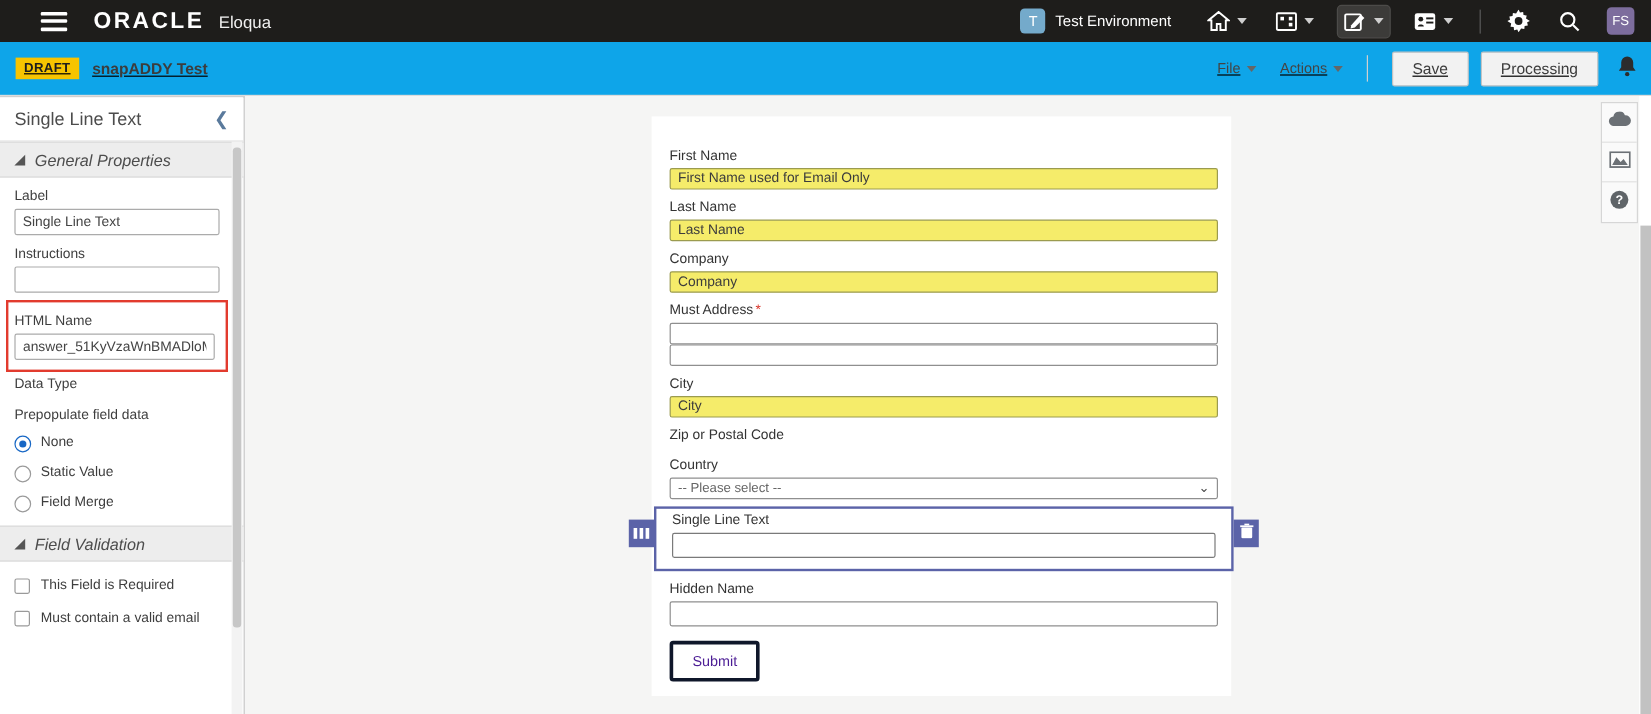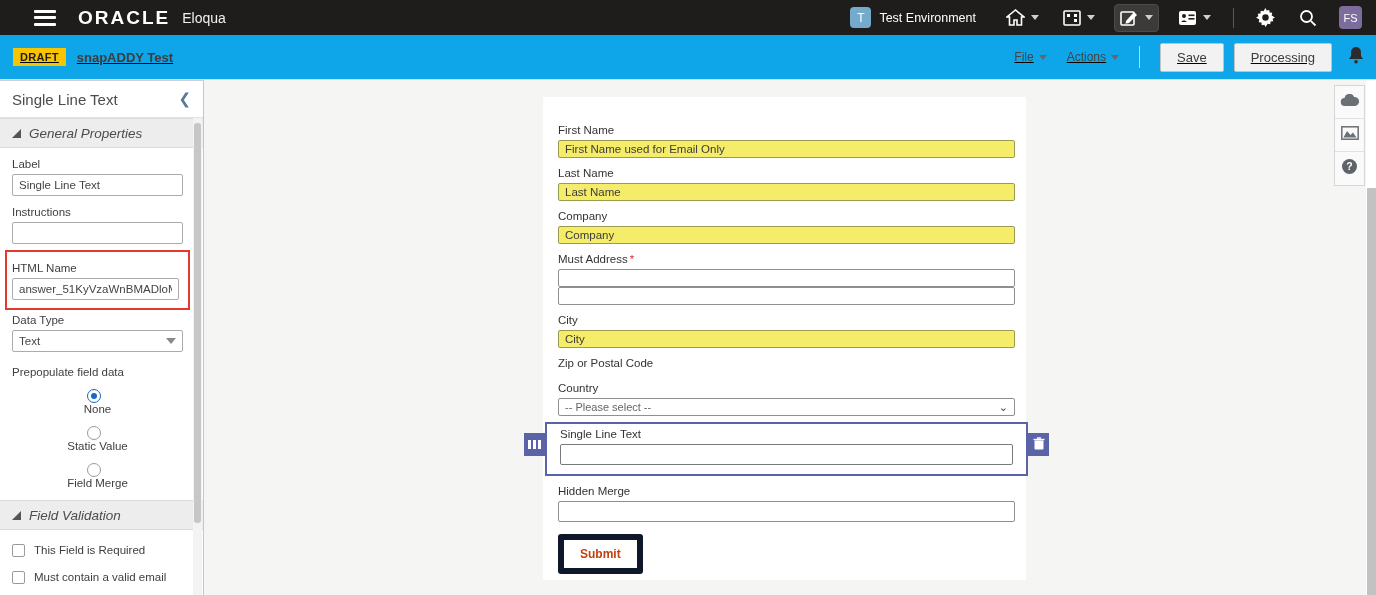--- a/index.html
+++ b/index.html
@@ -59,21 +59,21 @@
   .sb-content { padding:0 12px; width:195px; }
   .f-label { font-size:11.5px; color:#3e3e3e; margin:10px 0 4px; }
   .f-input { width:171px; height:22px; border:1px solid #ababab; border-radius:2px; font-size:11.5px;
              color:#444; padding:0 6px; background:#fff; font-family:"Liberation Sans", sans-serif; }
   .html-name-wrap { border:2px solid #e23b2e; margin:6px -7px 4px; padding:0 5px 8px; }
   .select-box { width:171px; height:22px; border:1px solid #ababab; border-radius:2px; background:#fff;
                 display:flex; align-items:center; justify-content:space-between; padding:0 6px;
                 font-size:11.5px; color:#444; cursor:pointer; }
   .sel-arrow { width:0; height:0; border-left:5px solid transparent; border-right:5px solid transparent;
                border-top:6px solid #8a8a8a; }
-  .radio-row { display:flex; align-items:center; margin:11px 0; cursor:pointer;flex-direction:column; }
+  .radio-row { display:flex; margin:11px 0; cursor:pointer; }
   .radio { width:14px; height:14px; border:1px solid #9a9a9a; border-radius:50%; margin-right:8px;
            background:#fff; position:relative; flex:none; }
   .radio.on { border-color:#1767c5; }
   .radio.on::after { content:""; position:absolute; left:3px; top:3px; width:6px; height:6px;
                      border-radius:50%; background:#1767c5; }
   .radio-label { font-size:11.5px; color:#3e3e3e; }
   .check-row { display:flex; align-items:flex-start; margin:13px 0; cursor:pointer; }
   .checkbox { width:13px; height:13px; border:1px solid #9a9a9a; border-radius:2px; margin-right:9px;
               background:#fff; flex:none; position:relative; margin-top:1px; }
   .checkbox.on { background:#1565c8; border-color:#1565c8; }
@@ -98,23 +98,23 @@
   .selected-row { position:relative; border:2px solid #5b63a8; margin:6px -13px 0 -13px;
                   padding:2px 13px 9px; background:#fff; }
   .selected-row .fr-label { padding-top:2px; }
   .selected-row .fr-input { height:21px; border-color:#7a7a7a; }
   .handle { position:absolute; width:21px; height:23px; background:#5b63a8; display:flex;
             align-items:center; justify-content:center; cursor:pointer; }
   .handle.left { left:-23px; top:9px; }
   .handle.right { right:-23px; top:9px; }
   .grip { display:flex; gap:2px; }
   .grip i { width:3px; height:9px; background:#fff; display:block; }
-  .submit-btn { margin:12px 0 0; background:#fff; border:6px solid #0f172a; border-radius:3px;
-                font-size:12px; color:#c2410c; padding:7px 16px; cursor:pointer;
-                font-family:"Liberation Sans", sans-serif;font-weight:bold; }
+  .submit-btn { margin:12px 0 0; background:#fff; border:3px solid #0f172a; border-radius:3px;
+                font-size:12px; color:#4c1d95; padding:7px 16px; cursor:pointer;
+                font-family:"Liberation Sans", sans-serif; }
 
   
   .right-toolbar { position:absolute; right:11px; top:85px; width:31px; background:#fafafa;
                    border:1px solid #d6d6d6; }
   .rt-btn { width:29px; height:33px; display:flex; align-items:center; justify-content:center;
             cursor:pointer; border-bottom:1px solid #e2e2e2; }
   .rt-btn:last-child { border-bottom:none; }
   .page-scrollbar { position:absolute; right:0; top:80px; width:10px; height:515px; background:#fff; }
   .page-thumb { position:absolute; left:1px; top:108px; width:9px; height:407px; background:#c2c2c2; }
 </style>
@@ -242,24 +242,20 @@
 
     <div class="f-label">Instructions</div>
     <input class="f-input" value="" style="">
 
     <div class="html-name-wrap">
       <div class="f-label">HTML Name</div>
       <input class="f-input" style="width: 167px;" value="answer_51KyVzaWnBMADloM">
     </div>
 
     <div class="f-label" style="margin-top:4px">Data Type</div>
-    <div class="select-box">
-      <span>Text</span>
-      <span class="sel-arrow"></span>
-    </div>
 
     <div class="f-label" style="margin-top:14px">Prepopulate field data</div>
     <div class="radio-row">
       <span class="radio on"></span>
       <span class="radio-label">None</span>
     </div>
     <div class="radio-row">
       <span class="radio"></span>
       <span class="radio-label">Static Value</span>
     </div>
@@ -335,21 +331,21 @@
               <rect x="1.5" y="3.5" width="9" height="9" rx="1" fill="#fff"></rect>
               <rect x="0.5" y="1.8" width="11" height="1.5" fill="#fff"></rect>
               <rect x="4" y="0.3" width="4" height="1.5" fill="#fff"></rect>
             </svg>
         </span>
       </div>
       <div class="fr-label">Single Line Text</div>
       <input class="fr-input" value="" style="">
     </div>
 
-    <div class="fr-label">Hidden Merge</div>
+    <div class="fr-label">Hidden Name</div>
     <input class="fr-input" style="height: 21px;" value="">
 
     <button class="submit-btn">Submit</button>
   </div>
 </div>
 
 <div class="right-toolbar">
   <div class="rt-btn">
     <span>
       <svg width="20" height="13" viewBox="0 0 20 13">

